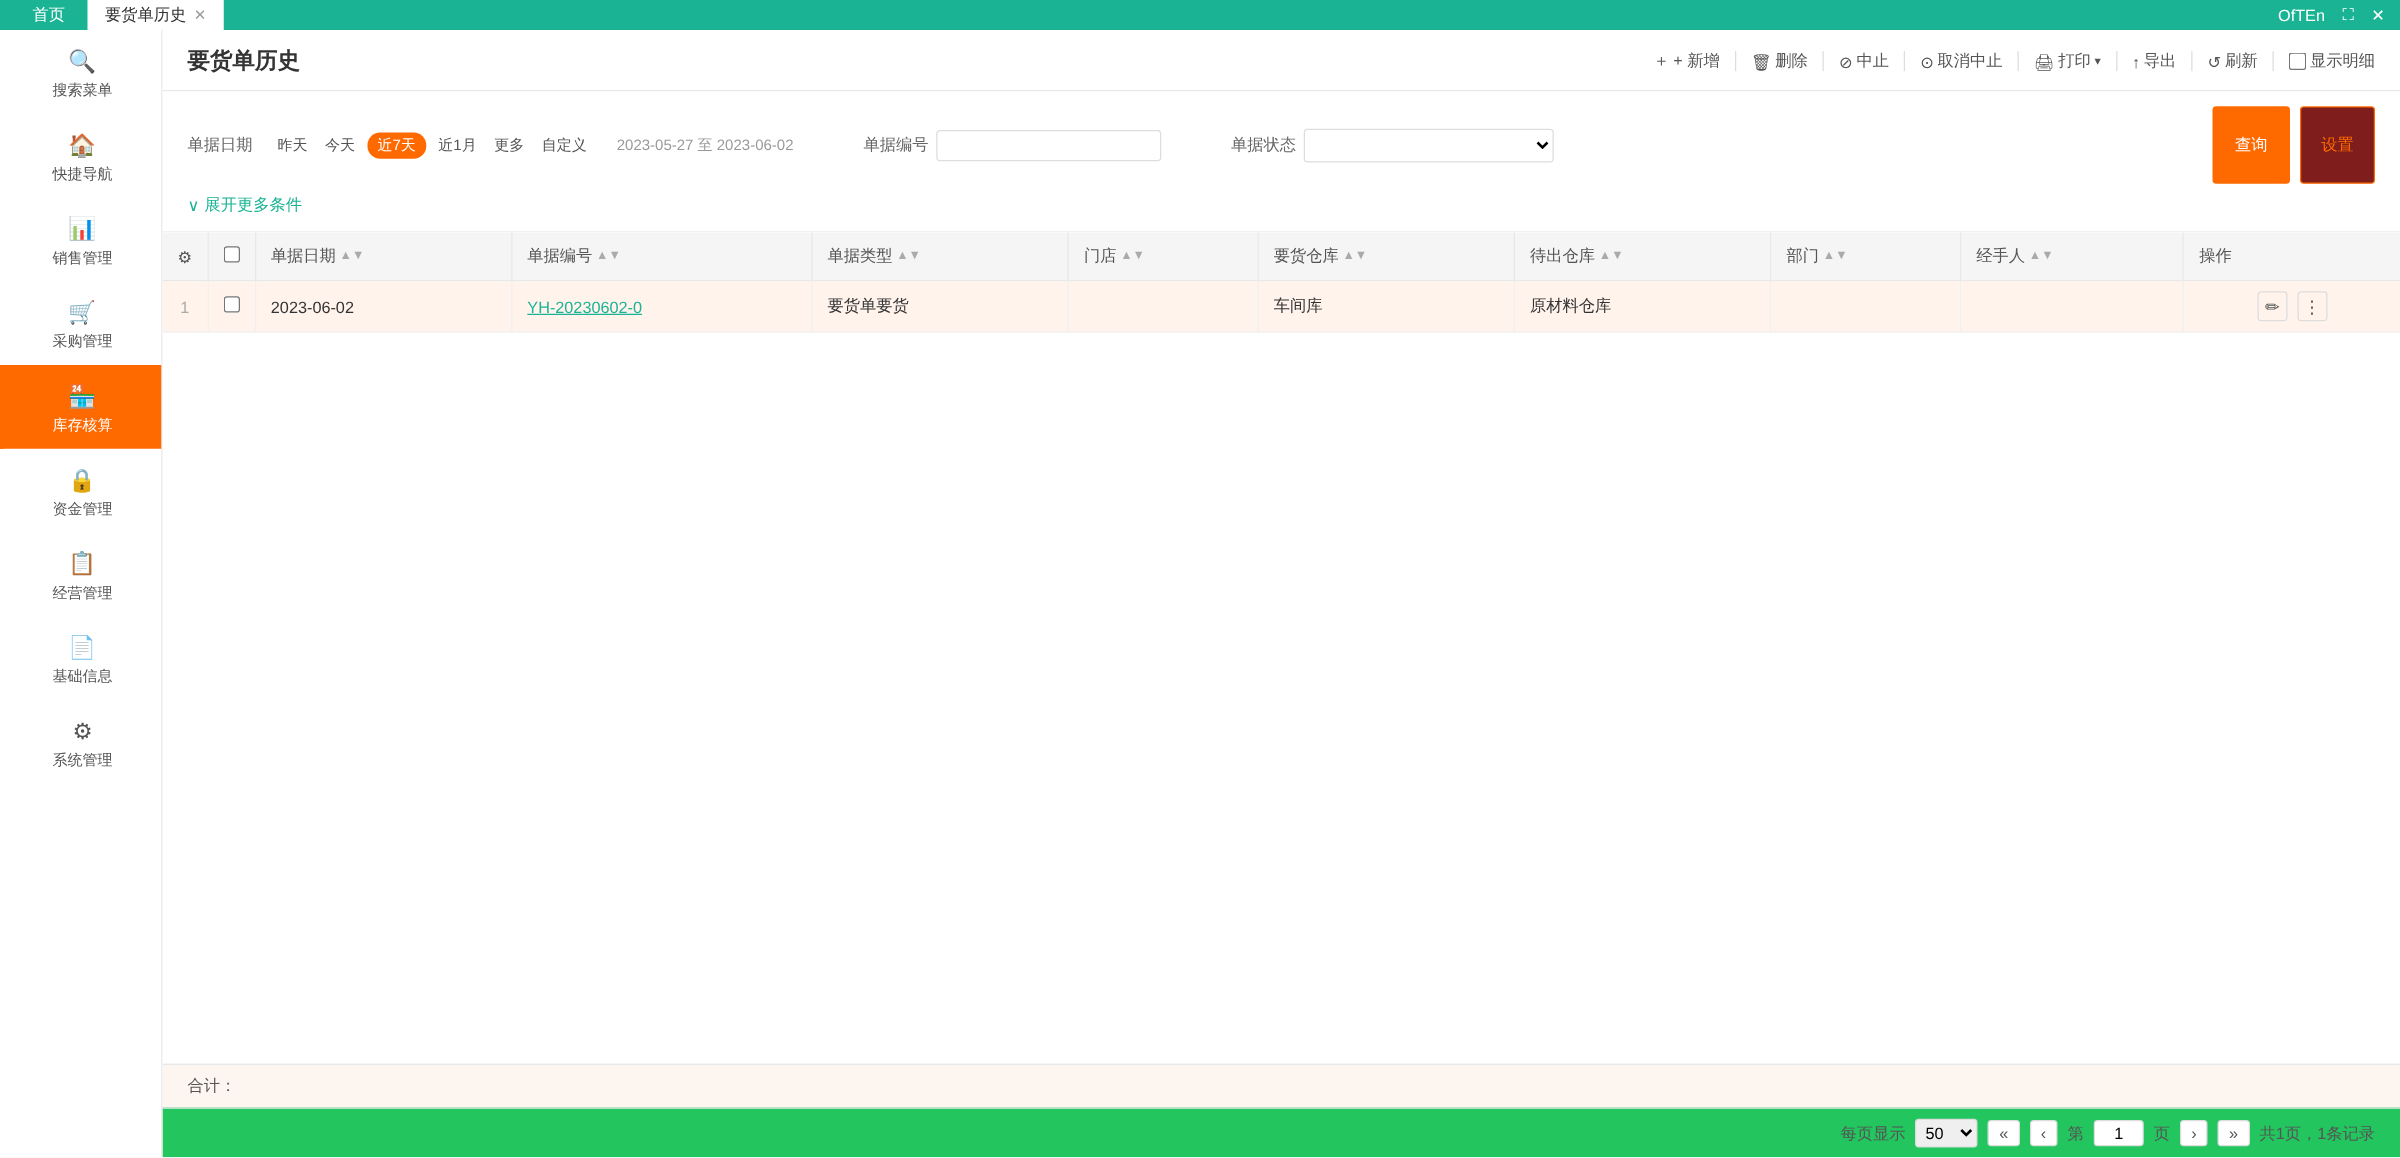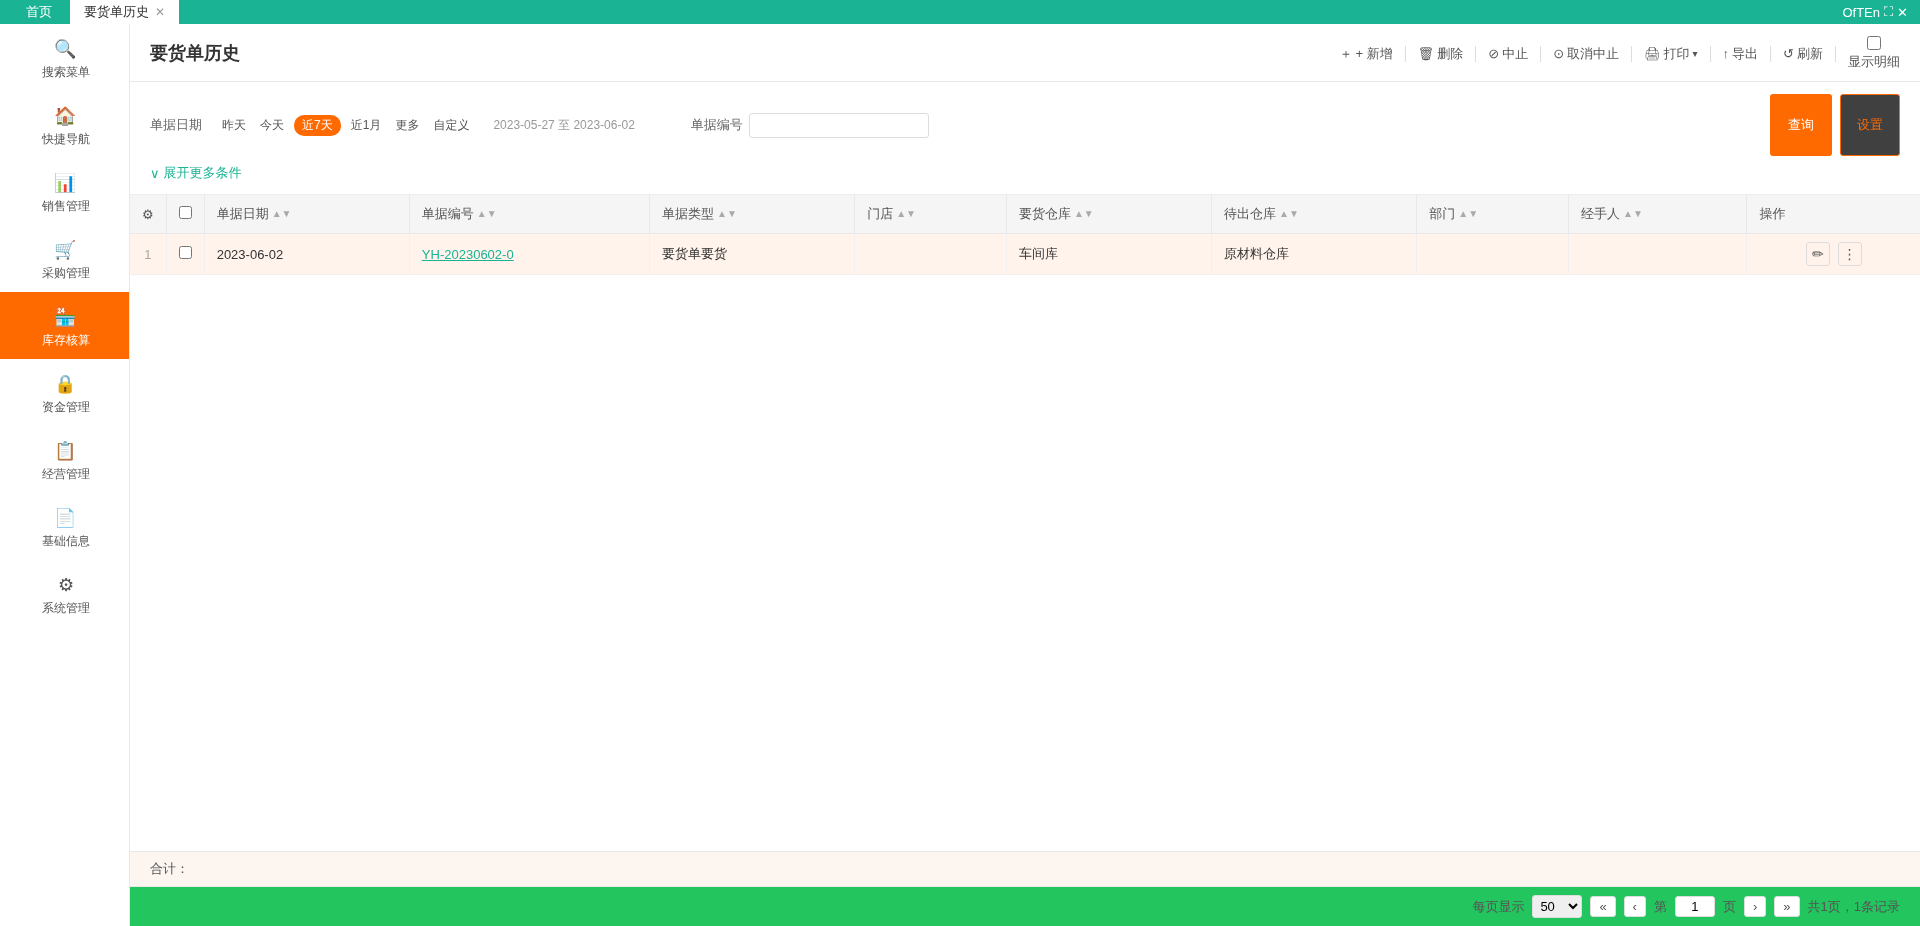--- a/index.html
+++ b/index.html
@@ -3,21 +3,21 @@
   <meta charset="utf-8">
   <style>
     * { margin: 0; padding: 0; box-sizing: border-box; }
     body { font-family: "Microsoft YaHei", "PingFang SC", Arial, sans-serif; font-size: 13px; background: #f5f5f5; color: #333; width: 1920px; height: 926px; overflow: hidden; display: flex; flex-direction: column; }
 
     
     .top-bar { background: #1ab394; height: 24px; display: flex; align-items: center; padding: 0 12px; gap: 4px; flex-shrink: 0; }
     .top-bar-tab { color: #fff; padding: 0 14px; height: 36px; display: flex; align-items: center; font-size: 13px; cursor: pointer; }
     .top-bar-tab.active { background: #fff; color: #333; border-radius: 3px 3px 0 0; }
     .top-bar-tab .close-icon { margin-left: 6px; color: #999; font-size: 12px; cursor: pointer; }
-    .top-bar-right { margin-left: auto; display: flex; align-items: center; gap: 4px; color: #fff; font-size: 13px; }
+    .top-bar-right { margin-left: auto; display: flex; align-items: center; gap: 14px; color: #fff; font-size: 13px; }
     .top-bar-right span { cursor: pointer; }
 
     
     .main-layout { display: flex; flex: 1; overflow: hidden; }
 
     
     .sidebar { width: 130px; background: #fff; border-right: 1px solid #e8e8e8; display: flex; flex-direction: column; flex-shrink: 0; }
     .sidebar-item { display: flex; flex-direction: column; align-items: center; padding: 14px 0 10px; cursor: pointer; color: #555; font-size: 12px; gap: 4px; border-left: 3px solid transparent; }
     .sidebar-item.active { background: #ff6a00; color: #fff; border-left-color: #ff6a00; }
     .sidebar-item .icon { font-size: 18px; }
@@ -39,21 +39,21 @@
     .filter-date-btns { display: flex; gap: 6px; align-items: center; }
     .date-btn { font-size: 12px; color: #555; cursor: pointer; padding: 2px 4px; }
     .date-btn.active { background: #ff6a00; color: #fff; border-radius: 10px; padding: 2px 8px; }
     .date-range { font-size: 12px; color: #999; margin-left: 4px; }
     .filter-input-group { display: flex; align-items: center; gap: 6px; }
     .filter-input { border: 1px solid #ddd; border-radius: 3px; padding: 4px 8px; font-size: 13px; width: 180px; outline: none; }
     .filter-select-group { display: flex; align-items: center; gap: 6px; flex: 1; }
     .filter-select { border: 1px solid #ddd; border-radius: 3px; padding: 4px 8px; font-size: 13px; width: 200px; outline: none; background: #fff; }
     .filter-actions { display: flex; gap: 8px; margin-left: auto; }
     .btn-query { background: #ff6a00; color: #fff; border: none; padding: 22px 18px; border-radius: 3px; cursor: pointer; font-size: 13px; }
-    .btn-settings { background: #404040; color: #ff6a00; border: 1px solid #ff6a00; padding: 5px 16px; border-radius: 3px; cursor: pointer; font-size: 13px; }
+    .btn-settings { background: #7f1d1d; color: #ff6a00; border: 1px solid #ff6a00; padding: 5px 16px; border-radius: 3px; cursor: pointer; font-size: 13px; }
     .expand-more { display: flex; align-items: center; gap: 4px; color: #1ab394; cursor: pointer; font-size: 13px; margin-top: 8px; }
 
     
     .table-area { flex: 1; background: #fff; margin: 0; overflow: auto; }
     .data-table { width: 100%; border-collapse: collapse; font-size: 13px; }
     .data-table thead tr { background: #f5f5f5; border-bottom: 1px solid #e8e8e8; }
     .data-table th { padding: 10px 12px; text-align: left; font-weight: normal; color: #555; white-space: nowrap; border-right: 1px solid #e8e8e8; font-size: 13px; }
     .data-table th:last-child { border-right: none; }
     .data-table td { padding: 8px 12px; border-bottom: 1px solid #f0f0f0; white-space: nowrap; border-right: 1px solid #f0f0f0; }
     .data-table td:last-child { border-right: none; }
@@ -71,21 +71,21 @@
 
     
     .pagination-bar { background: #22c55e; border-top: 1px solid #e8e8e8; padding: 8px 20px; display: flex; align-items: center; justify-content: flex-end; gap: 8px; font-size: 13px; color: #555; flex-shrink: 0; }
     .page-size-select { border: 1px solid #ddd; border-radius: 3px; padding: 2px 3px; font-size: 13px; outline: none; }
     .page-nav-btn { border: 1px solid #ddd; border-radius: 3px; padding: 2px 8px; cursor: pointer; background: #fff; color: #555; font-size: 13px; }
     .page-nav-btn:disabled { color: #ccc; cursor: default; border-color: #eee; }
     .page-input { border: 1px solid #ddd; border-radius: 3px; padding: 2px 6px; width: 40px; text-align: center; font-size: 13px; outline: none; }
 
     input[type="checkbox"] { cursor: pointer; }
 
-    .display-detail-btn { display: flex; align-items: center; gap: 3px; cursor: pointer; color: #555; font-size: 13px; flex-direction: column; }
+    .display-detail-btn { display: flex; align-items: center; gap: 3px; cursor: pointer; color: #555; font-size: 13px; }
     .display-detail-btn input[type="checkbox"] { width: 14px; height: 14px; }
   </style>
 </head>
 <body>
 
 <div class="top-bar">
   <div class="top-bar-tab">
     <span>首页</span>
   </div>
   <div class="top-bar-tab active">
@@ -199,20 +199,26 @@
           <span class="date-btn">更多</span>
           <span class="date-btn">自定义</span>
         </div>
         <span class="date-range">2023-05-27 至 2023-06-02</span>
 
         <div class="filter-input-group" style="margin-left:40px;">
           <span class="filter-label">单据编号</span>
           <input type="text" class="filter-input" placeholder="" style="">
         </div>
 
+        <div class="filter-select-group" style="margin-left:40px;">
+          <span class="filter-label">单据状态</span>
+          <select class="filter-select">
+            <option value=""></option>
+          </select>
+        </div>
 
         <div class="filter-actions">
           <button class="btn-query">查询</button>
           <button class="btn-settings">设置</button>
         </div>
       </div>
       <div class="expand-more">
         <span>∨</span>
         <span>展开更多条件</span>
       </div>

